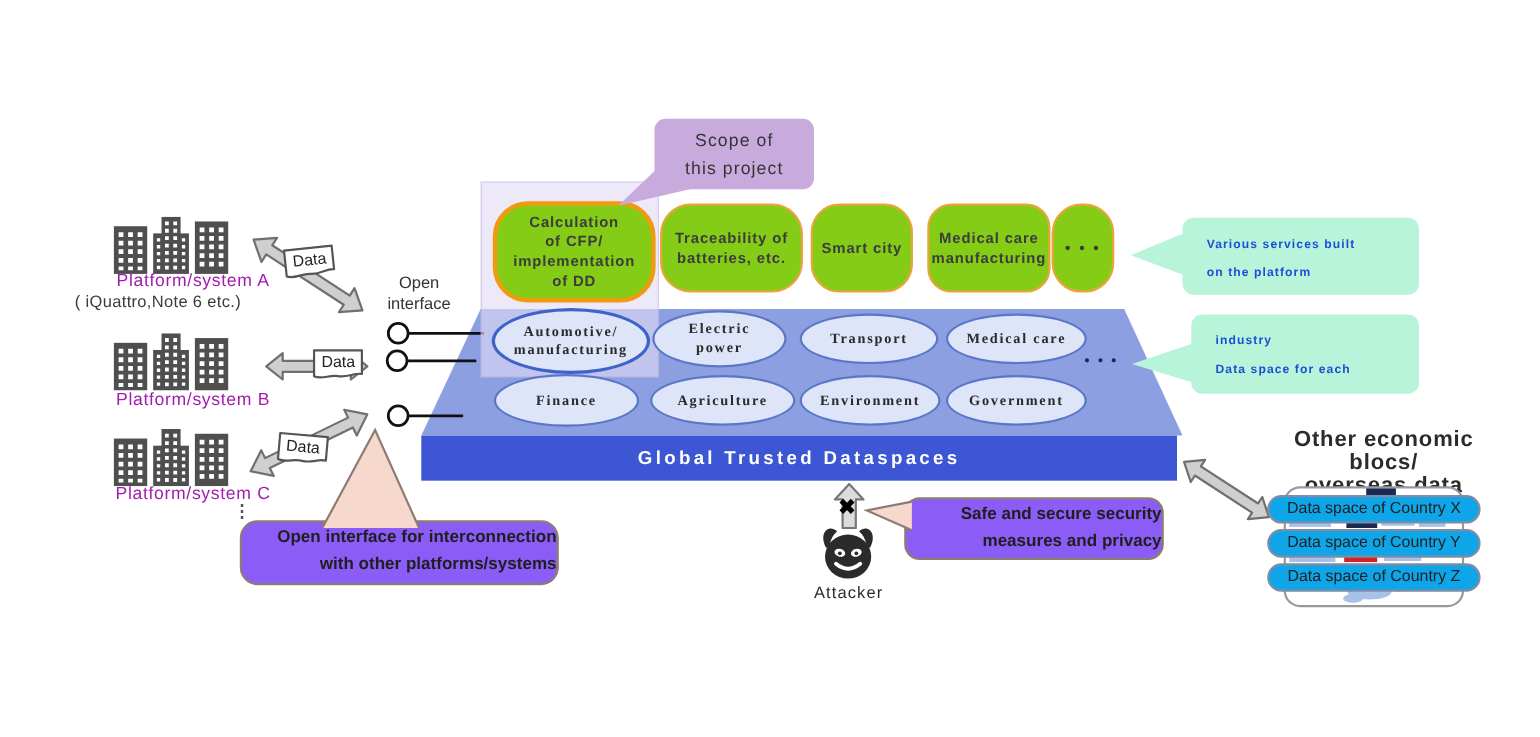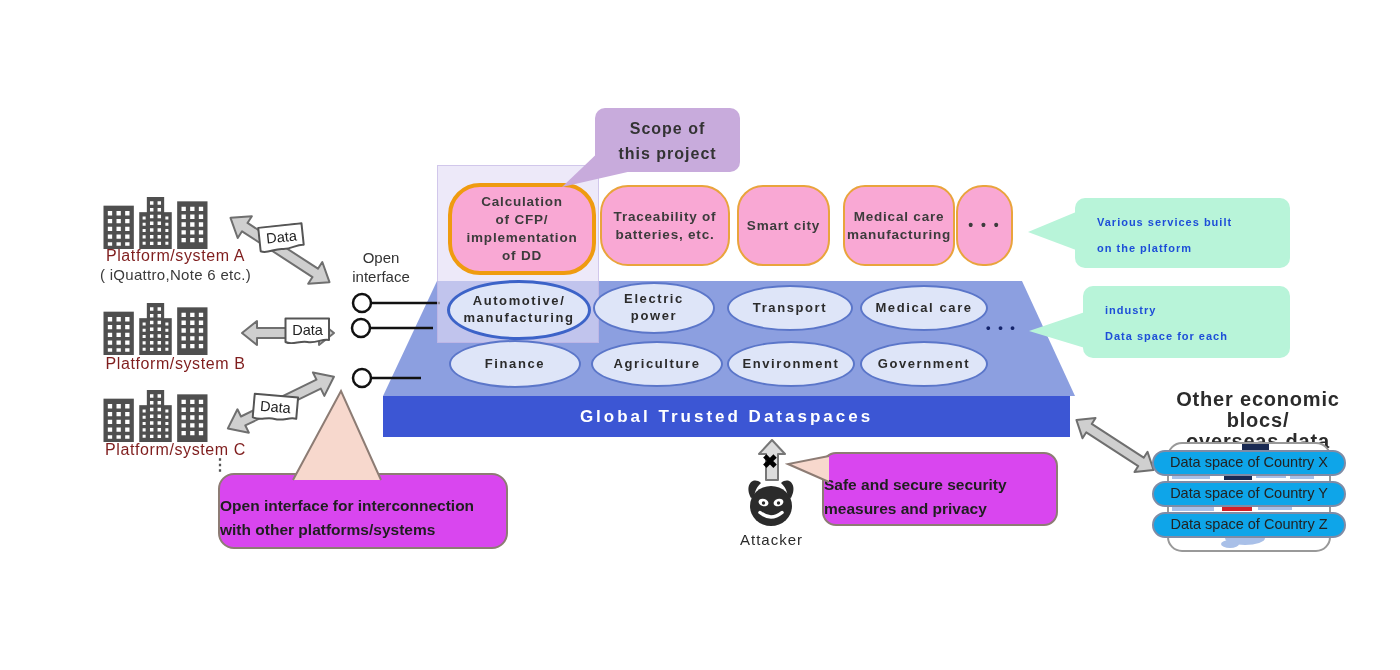--- a/index.html
+++ b/index.html
@@ -1,39 +1,39 @@
 <!DOCTYPE html>
 <html><head>
 <meta charset="utf-8">
 <style>
   html,body{margin:0;padding:0;background:#fff;}
   .stage{position:relative;width:1400px;height:670px;background:#ffffff;overflow:hidden;
          font-family:"Liberation Sans",sans-serif;color:#2e2e2e;}
   .abs{position:absolute;}
-  .plat-label{font-size:16px;letter-spacing:.6px;color:#7f1d1d;text-align:center;}
-  .plat-sub{font-size:15px;letter-spacing:.3px;color:#3a3a3a;text-align:center;}
+  .plat-label{font-size:16px;letter-spacing:.6px;color:#a21caf;text-align:center;}
+  .plat-sub{font-size:15px;letter-spacing:.3px;color:#3a3a3a;}
   .open-if{font-size:15px;color:#333;text-align:center;line-height:19px;}
   .doc-label{font-size:14.5px;color:#222;text-align:center;line-height:26px;}
-  .scope{background:#c8abdc;border-radius:10px;font-weight:bold;font-size:16px;letter-spacing:1px;
+  .scope{background:#c8abdc;border-radius:10px;font-weight:normal;font-size:16px;letter-spacing:1px;
          color:#333;text-align:center;line-height:25px;padding-top:8px;}
   .hl{background:rgba(226,219,245,.62);border:1px solid rgba(185,172,224,.55);}
-  .svc{background:#f9a8d4;border:2px solid #e9a43c;display:flex;flex-direction:column;align-items:center;
+  .svc{background:#84cc16;border:2px solid #e9a43c;display:flex;flex-direction:column;align-items:center;
        justify-content:center;font-size:13.5px;font-weight:bold;color:#3c3c3c;line-height:1.32;
        text-align:center;letter-spacing:.8px;position:absolute;}
   .svc-main{border:4px solid #ef9b10;border-radius:32px;}
   .oval{position:absolute;background:#dee5f8;border:2px solid #5b76c9;border-radius:50%;
         display:flex;flex-direction:column;align-items:center;justify-content:center;
-        font-size:13px;font-weight:bold;letter-spacing:1.6px;color:#2b2b2b;line-height:1.3;text-align:center;}
+        font-size:13px;font-weight:bold;letter-spacing:1.6px;color:#2b2b2b;line-height:1.3;text-align:center;font-family:Liberation Serif, serif;}
   .oval-hl{border:3px solid #3c63c8;}
   .banner{background:#3c56d4;color:#fff;font-weight:bold;font-size:17px;letter-spacing:3px;
           text-align:center;line-height:41px;}
   .green{position:absolute;background:#b8f4d9;border-radius:10px;font-size:11px;font-weight:bold;
          letter-spacing:1px;color:#1d4ed8;line-height:26px;padding:11px 0 0 22px;}
-  .pink{position:absolute;background:#d946ef;border:2px solid #8d7c74;border-radius:16px;font-size:15.5px;
-        font-weight:bold;color:#1f1f1f;text-align:left;line-height:24px;padding-top:19px;}
+  .pink{position:absolute;background:#8b5cf6;border:2px solid #8d7c74;border-radius:16px;font-size:15.5px;
+        font-weight:bold;color:#1f1f1f;text-align:right;line-height:24px;padding-top:2px;}
   .dots{font-weight:bold;letter-spacing:2px;}
   .overseas-title{font-size:20px;font-weight:bold;letter-spacing:.8px;color:#2b2b2b;text-align:center;line-height:21px;}
   .pill{position:absolute;left:1152px;width:190px;height:22px;background:#0ea5e9;border:2px solid #7f8ca6;
         border-radius:13px;font-size:14.5px;color:#222;text-align:center;line-height:21px;}
   .attacker-label{font-size:15px;letter-spacing:1px;color:#2b2b2b;text-align:center;}
   .xmark{font-size:19px;font-weight:bold;color:#000;line-height:19px;}
 </style>
 </head>
 <body>
 

